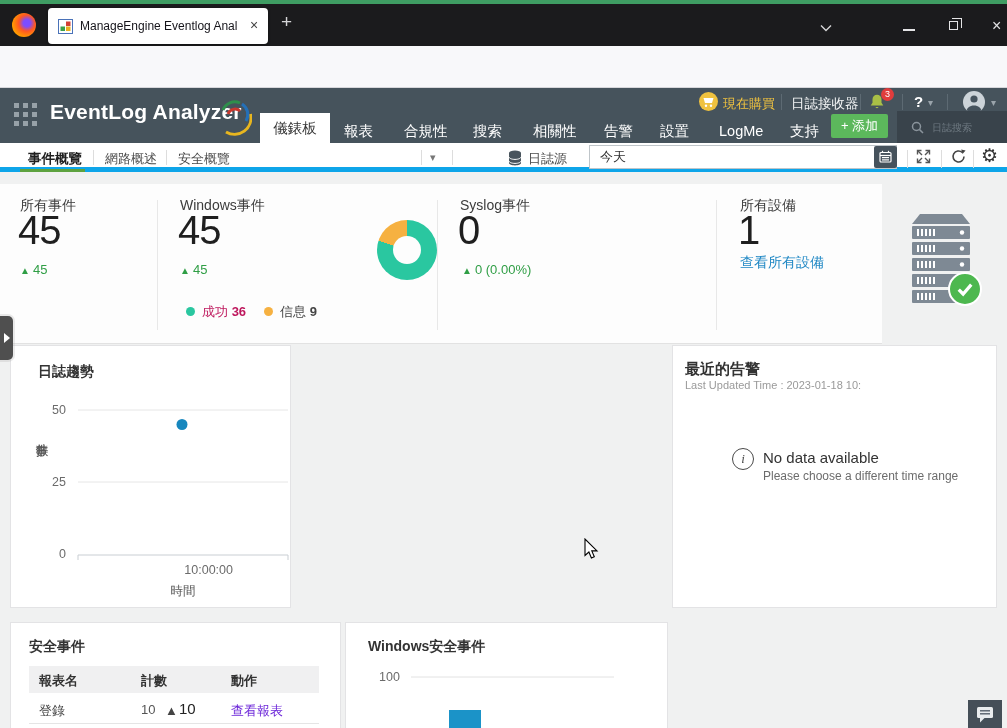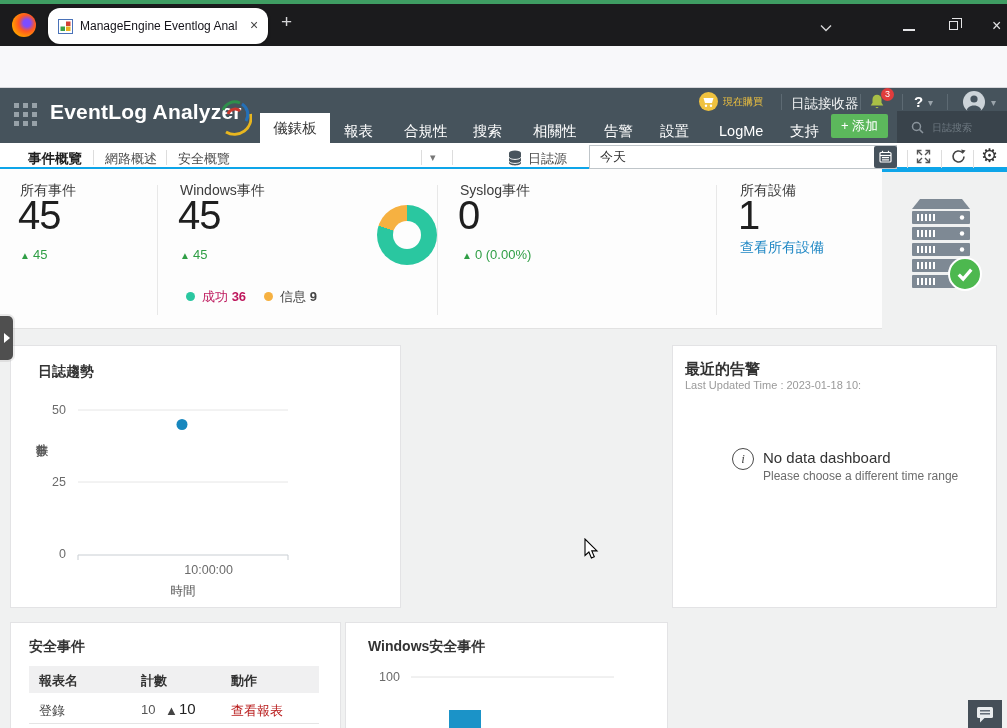--- a/index.html
+++ b/index.html
@@ -6,21 +6,21 @@
   html,body { width:1007px; height:728px; }
   body { font-family:"Liberation Sans","DejaVu Sans",sans-serif; }
   .screen { position:relative; width:1007px; height:728px; overflow:hidden; background:#f0f1f1; }
   .abs { position:absolute; }
 
   
   .accent-strip { left:0; top:0; width:1007px; height:4px; }
   .titlebar { left:0; top:4px; width:1007px; height:42px; background:#1b1b1d; }
   .fx-icon { left:12px; top:9px; width:24px; height:24px; border-radius:50%;
     background:radial-gradient(circle at 62% 42%, #7c4dff 0 17%, #ff5722 40%, #ff9800 70%, #ffc107 100%); }
-  .tab { left:48px; top:4px; width:220px; height:36px; background:#fff; border-radius:12px;
+  .tab { left:48px; top:4px; width:220px; height:36px; background:#fff; border-radius:4px;
     box-shadow:0 1px 3px rgba(0,0,0,.4); }
   .tab-title { left:32px; top:11px; width:160px; height:15px; font-size:12px; color:#15141a;
     white-space:nowrap; overflow:hidden; }
   .tab-close { right:6px; top:9px; font-size:14px; color:#444; width:16px; text-align:center; cursor:default; }
   .newtab { left:281px; top:7px; font-size:19px; color:#d5d5d7; }
   .win-ctl { top:12px; color:#e4e4e6; font-size:14px; }
   .min-bar { left:903px; top:25px; width:12px; height:2px; background:#e4e4e6; }
   .restore-box { left:949px; top:17px; width:9px; height:9px; border:1.4px solid #e4e4e6; }
   .restore-box::after { content:""; position:absolute; left:1.6px; top:-4px; width:9px; height:9px;
     border-top:1.4px solid #e4e4e6; border-right:1.4px solid #e4e4e6; }
@@ -34,21 +34,21 @@
   .app-header { left:0; top:88px; width:1007px; height:55px; background:#46535c; }
   .waffle { left:14px; top:15px; width:23px; height:23px;
     background:
       repeating-linear-gradient(to right,#97a1a8 0 5px,transparent 5px 9px),
       repeating-linear-gradient(to bottom,#0000 0 0);
     -webkit-mask:repeating-linear-gradient(to bottom,#000 0 5px,transparent 5px 9px);
             mask:repeating-linear-gradient(to bottom,#000 0 5px,transparent 5px 9px); }
   .logo-text { left:50px; top:12px; font-size:21px; font-weight:600; color:#fff; letter-spacing:.2px; }
   .top-sep { top:6px; width:1px; height:16px; background:#5d6a73; }
   .buy-cart { left:699px; top:4px; width:19px; height:19px; border-radius:50%; }
-  .buy-label { left:723px; top:7px; font-size:10px; }
+  .buy-label { left:723px; top:7px; font-size:13px; }
   .receiver-label { left:791px; top:7px; font-size:13.5px; color:#f2f4f5; }
   .badge { left:881px; top:0px; min-width:13px; height:13px; border-radius:7px; color:#fff;
     font-size:9px; text-align:center; line-height:13px; padding:0 2px; }
   .help-label { left:914px; top:5px; font-size:15px; font-weight:bold; color:#fff; }
   .caret { color:#9aa4ab; font-size:10px; }
   .avatar { left:963px; top:3px; width:22px; height:22px; border-radius:50%; background:#ccd3d8; overflow:hidden; }
   .mainnav-item { top:31px; font-size:14.5px; color:#fff; height:24px; line-height:24px; cursor:default; }
   .mainnav-active { left:260px; top:25px; width:70px; height:30px; background:#fff; color:#333;
     text-align:center; line-height:30px; font-size:14.5px; }
   .add-btn { left:831px; top:26px; width:57px; height:24px; border-radius:2px; color:#fff;
@@ -64,21 +64,21 @@
   .subtab { top:7px; font-size:13px; color:#4a4a4a; }
   .subtab-active { font-weight:bold; color:#1f1f1f; font-size:13.5px; }
   .sub-underline { left:20px; top:25.5px; width:65px; height:3.5px; }
   .sub-sep { top:7px; width:1px; height:15px; background:#ddd; }
   .date-input { left:589px; top:2px; width:308px; height:24px; border:1px solid #bfc5c9; background:#fff;
     font-size:13px; color:#333; padding:0 30px 0 10px; font-family:inherit; outline:none; }
   .cal-btn { left:874px; top:3px; width:23px; height:22px; background:#46525c; border-radius:2px; }
   .tool-ic { top:5px; }
 
   
-  .stats { left:0; top:169px; width:882px; height:160px; background:#fdfdfd; border-bottom:1px solid #e2e2e2; }
+  .stats { left:0; top:184px; width:882px; height:160px; background:#fdfdfd; border-bottom:1px solid #e2e2e2; }
   .stat-divider { top:16px; width:1px; height:130px; background:#e8e8e8; }
   .stat-label { top:13px; font-size:14px; color:#3c3c3c; }
   .stat-value { top:24px; font-size:40px; font-weight:300; color:#1f1f1f; letter-spacing:-1px; }
   .stat-delta { top:78px; font-size:13px; color:#2f9e45; }
   .tri { font-size:10px; color:#2f9e45; margin-right:3px; }
   .donut { left:377px; top:36px; width:60px; height:60px; border-radius:50%; position:absolute; }
   .donut::after { content:""; position:absolute; left:16px; top:16px; width:28px; height:28px;
     border-radius:50%; background:#fdfdfd; }
   .leg-dot { width:9px; height:9px; border-radius:50%; display:inline-block; margin-right:7px; }
   .stat-link { top:70px; font-size:14px; cursor:pointer; }
@@ -315,21 +315,21 @@
           <rect x="23" y="81" width="2" height="7"></rect>
       </g>
     </svg>
     <div class="abs" style="left: 948px; top: 88px; width: 34px; height: 34px; border-radius: 50%; border: 2px solid rgb(255, 255, 255); background: rgb(77, 184, 79);" id="ok-badge">
       <svg width="30" height="30" viewBox="0 0 24 24">
           <polyline points="7,12.5 10.5,16 17,8.5" fill="none" stroke="#fff" stroke-width="2.6"></polyline>
         </svg>
     </div>
   </div>
 
-  <div class="card" style="left:10px;top:345px;width:391px;height:263px">
+  <div class="card" style="left:10px;top:345px;width:281px;height:263px">
     <span class="abs card-title" style="left:27px;top:17px">日誌趨勢</span>
     <span class="abs tick" style="left:22px;top:88px;writing-mode:vertical-rl;color:#555">事件數</span>
     <span class="abs tick" style="left:30px;top:57px;width:25px;text-align:right">50</span>
     <span class="abs tick" style="left:30px;top:129px;width:25px;text-align:right">25</span>
     <span class="abs tick" style="left:30px;top:201px;width:25px;text-align:right">0</span>
     <svg class="abs" style="left:0;top:0" width="331" height="263">
       <line x1="67" y1="64" x2="277" y2="64" stroke="#e6e6e6"></line>
       <line x1="67" y1="136" x2="277" y2="136" stroke="#e6e6e6"></line>
       <line x1="67" y1="209" x2="277" y2="209" stroke="#c9ced3"></line>
       <line x1="67" y1="209" x2="67" y2="214" stroke="#c9ced3"></line>
@@ -338,36 +338,36 @@
     </svg>
     <span class="abs tick" style="left:122px;top:217px;width:100px;text-align:right">10:00:00</span>
     <span class="abs tick" style="left:122px;top:237px;width:100px;text-align:center;color:#555">時間</span>
   </div>
 
 
   <div class="card" style="left:672px;top:345px;width:325px;height:263px">
     <span class="abs card-title" style="left:12px;top:14px;font-size:15px">最近的告警</span>
     <span class="abs muted" style="left:12px;top:33px;font-size:11px">Last Updated Time : 2023-01-18 10:</span>
     <span class="abs" style="left:59px;top:102px;width:22px;height:22px;border:1.6px solid #4a4a4a;border-radius:50%;text-align:center;line-height:19px;font-size:13px;font-style:italic;font-family:'Liberation Serif',serif;color:#4a4a4a">i</span>
-    <span class="abs" style="left:90px;top:103px;font-size:15px;color:#333">No data dashboard</span>
+    <span class="abs" style="left:90px;top:103px;font-size:15px;color:#333">No data available</span>
     <span class="abs" style="left:90px;top:123px;font-size:12px;color:#6c6c6c">Please choose a different time range</span>
   </div>
 
   <div class="card" style="left:10px;top:622px;width:331px;height:160px">
     <span class="abs card-title" style="left:18px;top:15px">安全事件</span>
     <div class="tbl-head" style="left:18px;top:43px;width:290px;height:27px"></div>
     <span class="tbl-col" style="left:28px;top:49px">報表名</span>
     <span class="tbl-col" style="left:130px;top:49px">計數</span>
     <span class="tbl-col" style="left:220px;top:49px">動作</span>
     <div>
       <span class="tbl-cell" style="left:28px;top:79px">登錄</span>
       <span class="tbl-cell" style="left:130px;top:79px;color:#555">10</span>
       <span class="tbl-cell tri" style="left:154px;top:80px">▲</span>
       <span class="tbl-cell" style="left:168px;top:77px;font-size:15px;color:#222">10</span>
-      <span class="tbl-cell blue-link" style="left: 220px; top: 79px; color: #b91c1c;">查看報表</span>
+      <span class="tbl-cell blue-link" style="left: 220px; top: 79px; color: #6d28d9;">查看報表</span>
     </div>
     <div class="abs" style="left:18px;top:100px;width:290px;height:1px;background:#e5e5e5"></div>
   </div>
 
   <div class="card" style="left:345px;top:622px;width:323px;height:160px">
     <span class="abs card-title" style="left:22px;top:15px">Windows安全事件</span>
     <span class="abs tick" style="left:33px;top:47px">100</span>
     <svg class="abs" style="left:0;top:0" width="323" height="158">
       <line x1="65" y1="54" x2="268" y2="54" stroke="#e2e2e2"></line>
       <rect id="ws-bar" x="103" y="87" width="32" height="200" fill="#1b93c8"></rect>

